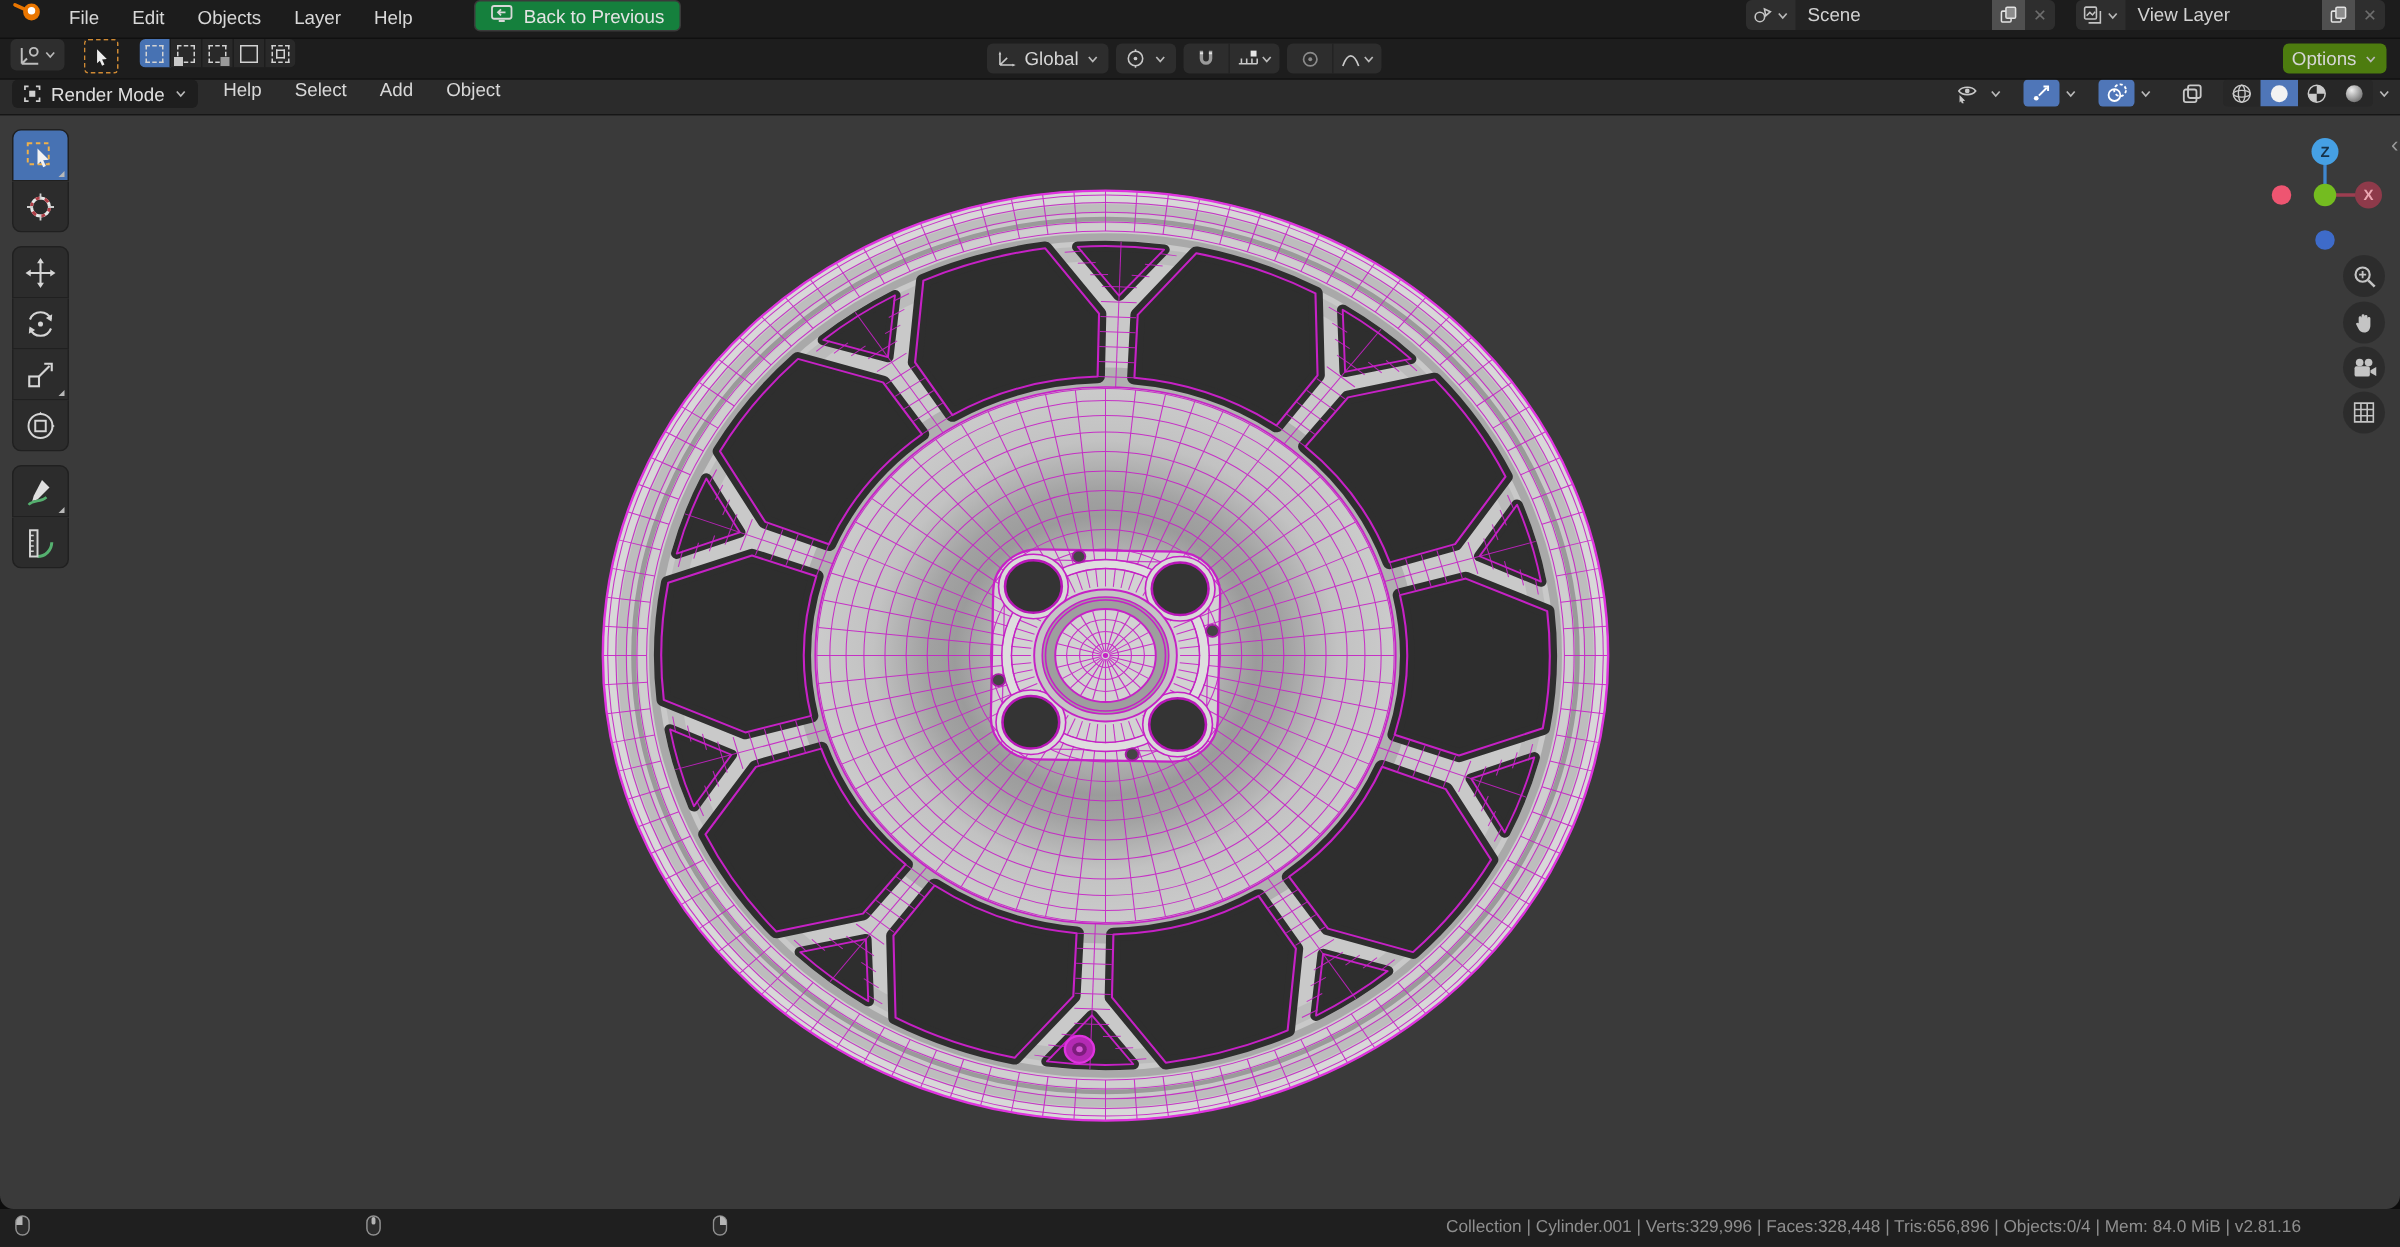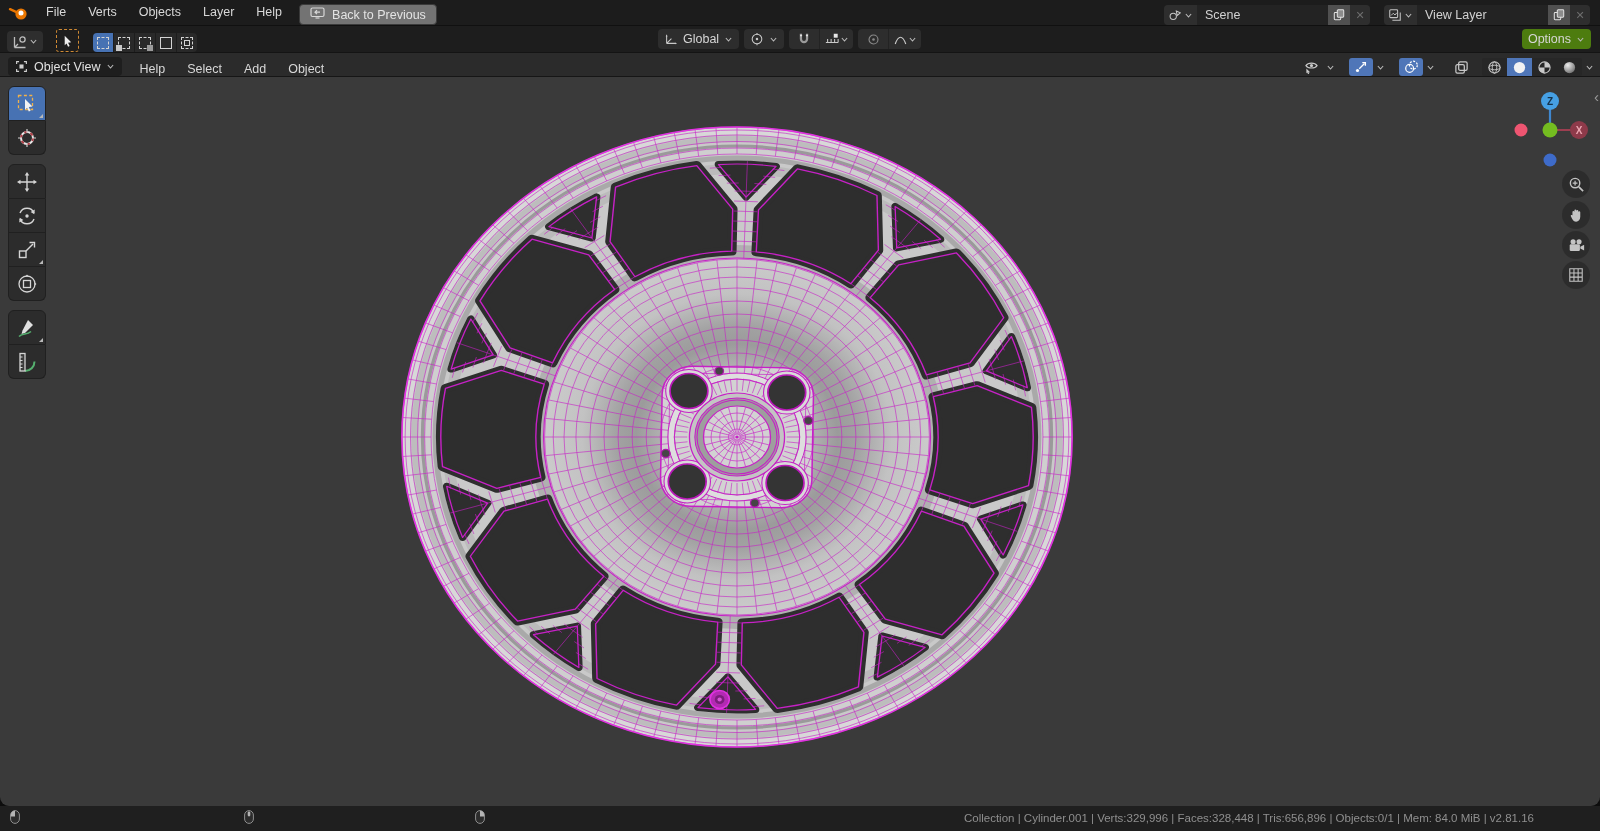--- a/index.html
+++ b/index.html
@@ -1,22 +1,22 @@
 <!DOCTYPE html>
 <html><head>
 <meta charset="utf-8">
 <style>
   html,body{margin:0;padding:0}
   body{width:1600px;height:831px;background:#0d0d0d;font-family:"Liberation Sans",sans-serif;overflow:hidden;position:relative;-webkit-font-smoothing:antialiased}
-  .row{display:flex;align-items:flex-end}
+  .row{display:flex;align-items:flex-start}
   
   .topbar{height:25px;background:#1c1c1c;border-bottom:1px solid #101010}
   .logo{margin:0 6px 0 8px}
   .menu-item{padding:0 11px;font-size:12.5px;color:#d8d8d8;line-height:25px;cursor:default}
-  .back-btn{margin-left:6px;height:19px;background:#737373;border:1px solid #3a3a3a;border-radius:4px;display:flex;align-items:center;gap:7px;padding:0 10px;color:#e4e4e4;font-size:12.5px}
+  .back-btn{margin-left:30px;height:19px;background:#15803d;border:1px solid #3a3a3a;border-radius:4px;display:flex;align-items:center;gap:7px;padding:0 10px;color:#e4e4e4;font-size:12.5px}
   .id-block{display:flex;align-items:center;height:20px;background:#232323;border-radius:4px;overflow:hidden;margin-left:14px}
   .id-icon-seg{display:flex;align-items:center;gap:2px;background:#2e2e2e;height:100%;padding:0 4px}
   .id-text{color:#d2d2d2;font-size:12.5px;padding:0 8px}
   .id-copy{width:22px;height:100%;background:#505050;display:flex;align-items:center;justify-content:center}
   .id-x{width:20px;height:100%;display:flex;align-items:center;justify-content:center;color:#6d6d6d;font-size:11px;background:#2e2e2e}
   
   .toolsettings{height:26px;background:#1d1d1d;border-bottom:1px solid #141414;position:relative}
   .editor-btn{margin-left:7px;height:21px;background:#2e2e2e;border-radius:4px;display:flex;align-items:center;gap:1px;padding:0 5px}
   .tweak-btn{margin-left:13px;width:21px;height:21px;border:1px dashed #cf8a34;border-radius:3px;display:flex;align-items:center;justify-content:center}
   .selmode{display:flex;margin-left:14px;border-radius:4px;overflow:hidden}
@@ -65,21 +65,21 @@
 
 <div class="row topbar">
   <span class="logo">
     <svg width="21" height="15" viewBox="0 0 21 15">
         <path d="M2 3.2 L9 6.4" stroke="#ea7600" stroke-width="2.4" stroke-linecap="round"></path>
         <circle cx="13" cy="8" r="5.6" fill="#ea7600"></circle>
         <circle cx="13" cy="7.1" r="2.5" fill="#ffffff"></circle>
       </svg>
   </span>
   <span class="menu-item">File</span>
-  <span class="menu-item">Verts</span>
+  <span class="menu-item">Edit</span>
   <span class="menu-item">Objects</span>
   <span class="menu-item">Layer</span>
   <span class="menu-item">Help</span>
   <div class="back-btn">
     <span>
       <svg width="15" height="12" viewBox="0 0 15 12">
           <rect x="1" y="1" width="13" height="8.5" rx="1.5" fill="none" stroke="#d8d8d8" stroke-width="1.2"></rect>
           <path d="M10 5.2 H5 M7 3.2 L5 5.2 L7 7.2" fill="none" stroke="#d8d8d8" stroke-width="1.2"></path>
           <path d="M5.5 11 h4" stroke="#d8d8d8" stroke-width="1.2"></path>
         </svg>
@@ -248,21 +248,21 @@
       </span>
   </div>
 </div>
 
 <div class="row vheader">
   <div class="mode-dd">
     <svg width="13" height="13" viewBox="0 0 16 16">
         <path d="M2 5 V2 H5 M11 2 H14 V5 M14 11 V14 H11 M5 14 H2 V11" fill="none" stroke="#d0d0d0" stroke-width="1.4"></path>
         <rect x="5.5" y="5.5" width="5" height="5" fill="#d0d0d0"></rect>
       </svg>
-    <span>Object View</span>
+    <span>Render Mode</span>
     <span class="chev">
         <svg width="9" height="9" viewBox="0 0 12 12">
           <path d="M2.5 4 L6 8 L9.5 4" fill="none" stroke="#b9b9b9" stroke-width="1.5"></path>
         </svg>
       </span>
   </div>
   <span class="hmenu" style="margin-left:6px">Help</span>
   <span class="hmenu">Select</span>
   <span class="hmenu">Add</span>
   <span class="hmenu">Object</span>
@@ -929,14 +929,14 @@
         <rect x="0.6" y="0.6" width="8.8" height="12.8" rx="4.4" fill="#2c2c2c" stroke="#8f8f8f" stroke-width="1"></rect>
         <rect x="3.7" y="1.4" width="2.6" height="5" rx="1.3" fill="#b5b5b5"></rect>
       </svg>
   </span>
   <span class="mouse-hint" style="left:475px">
     <svg width="10" height="14" viewBox="0 0 10 14">
         <rect x="0.6" y="0.6" width="8.8" height="12.8" rx="4.4" fill="#2c2c2c" stroke="#8f8f8f" stroke-width="1"></rect>
         <path d="M5 0.8 A4.2 4.2 0 0 1 9.2 5 V6.6 H5 Z" fill="#b5b5b5"></path>
       </svg>
   </span>
-  <span class="status-info">Collection | Cylinder.001 | Verts:329,996 | Faces:328,448 | Tris:656,896 | Objects:0/1 | Mem: 84.0 MiB | v2.81.16</span>
+  <span class="status-info">Collection | Cylinder.001 | Verts:329,996 | Faces:328,448 | Tris:656,896 | Objects:0/4 | Mem: 84.0 MiB | v2.81.16</span>
 </div>
 
 </body></html>

